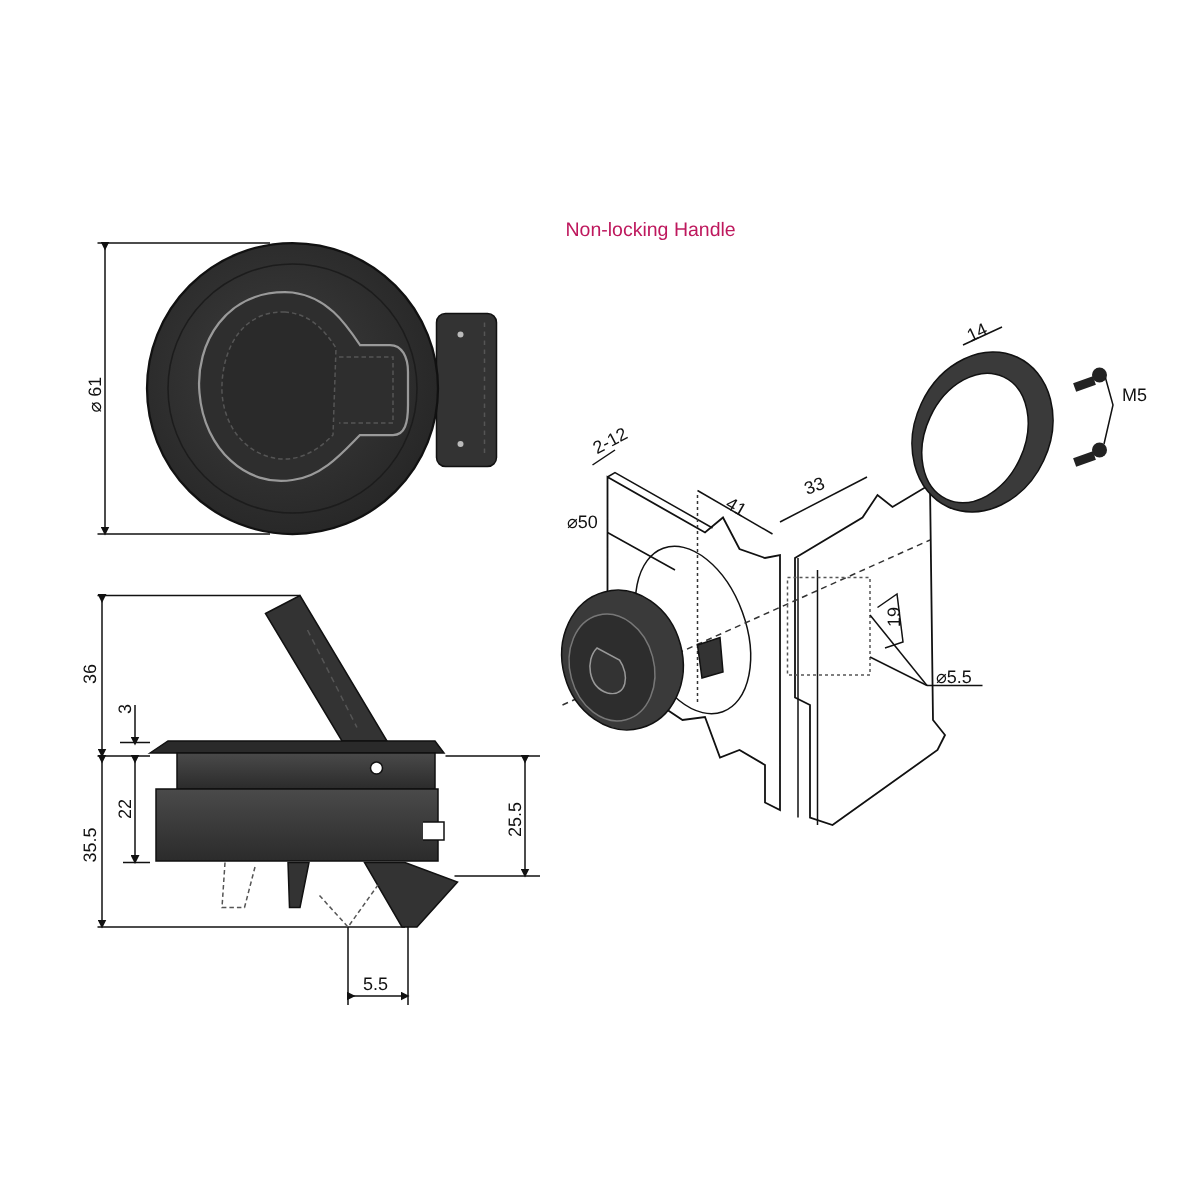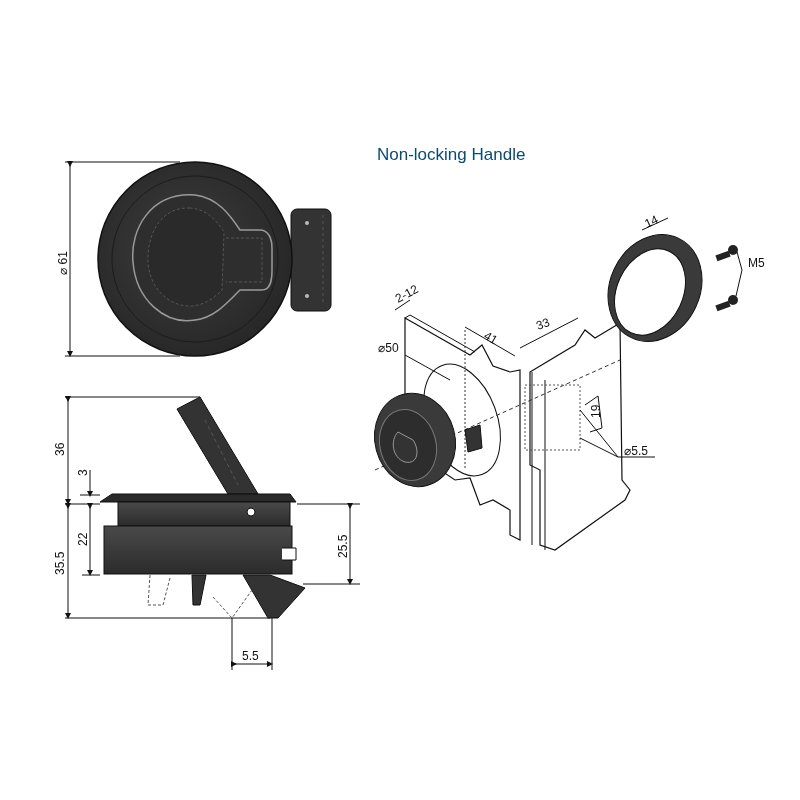--- a/index.html
+++ b/index.html
@@ -1,18 +1,18 @@
 <!DOCTYPE html>
 <html><head>
 <meta charset="utf-8">
 <style>
   html, body { margin:0; padding:0; background:#ffffff; }
   body { width:800px; height:800px; position:relative; overflow:hidden; font-family:"Liberation Sans", sans-serif; }
   #canvas { position:absolute; left:0; top:0; width:800px; height:800px; }
-  .title { position:absolute; left:377px; top:145px; font-size:17px; color:#0c4a6e; font-family:"Liberation Sans", sans-serif; }
+  .title { position:absolute; left:377px; top:145px; font-size:13px; color:#be185d; font-family:"Liberation Sans", sans-serif; }
   .dim { font-family:"Liberation Sans", sans-serif; font-size:12px; fill:#111; }
 </style>
 </head>
 <body>
 
 <div class="title">Non-locking Handle</div>
 
 <svg id="canvas" viewBox="0 0 800 800" xmlns="http://www.w3.org/2000/svg">
   <defs>
     <radialGradient id="discGrad" cx="45%" cy="45%" r="60%">

